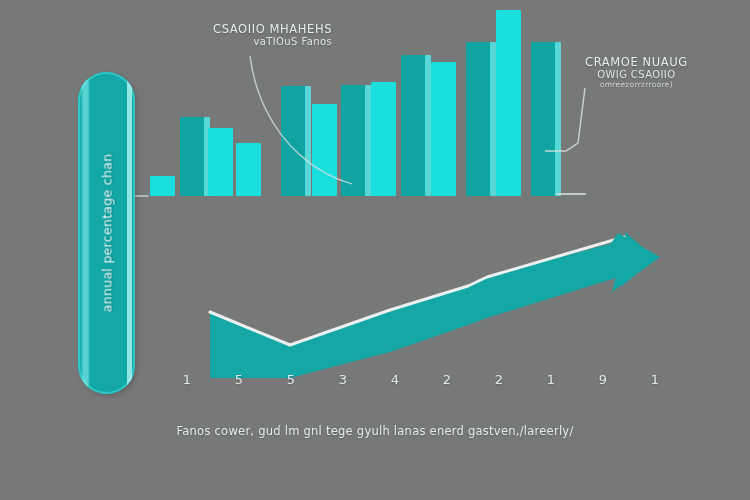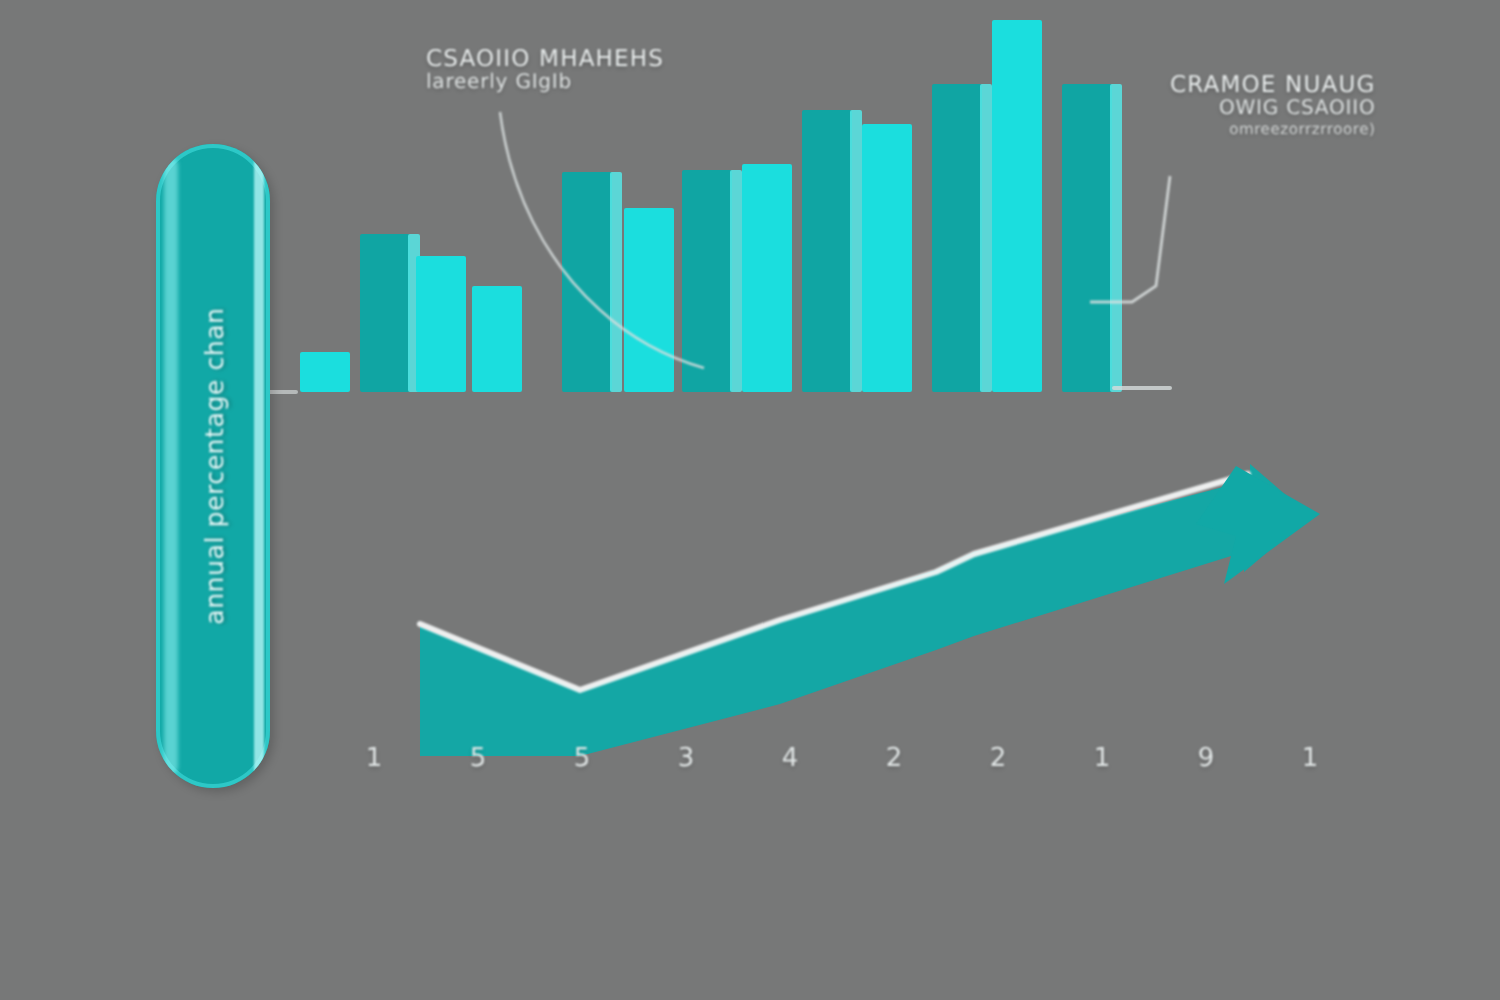--- a/index.html
+++ b/index.html
@@ -49,22 +49,22 @@
     background:#C9CFCF; opacity:.75; border-radius:2px;}
   .baseline-r{position:absolute; left:556px; top:193px; width:30px; height:2px;
     background:#D6DCDC; opacity:.8; border-radius:2px;}
 
   
   .anno{position:absolute; color:#E8ECEC; filter:blur(.5px);
         text-shadow:0 1px 2px rgba(0,0,0,.25); white-space:nowrap;}
   .anno .l1{font-size:11.5px; letter-spacing:.6px; display:block;}
   .anno .l2{font-size:10px; letter-spacing:.4px; display:block; opacity:.92;}
   .anno .l3{font-size:7.5px; letter-spacing:.3px; display:block; opacity:.8;}
-  #anno-left{left:213px; top:22px; text-align:left;}
-  #anno-right{left:585px; top:35px; text-align:right;}
+  #anno-left{left:213px; top:22px; text-align:right;}
+  #anno-right{left:585px; top:55px; text-align:center;}
 
   
   #xticks{position:absolute; left:0; top:372px; width:750px; height:22px;}
   .xtick{position:absolute; top:0; width:24px; text-align:center;
     color:#E2E7E7; font-size:13px; filter:blur(.4px);
     text-shadow:0 1px 2px rgba(0,0,0,.2);}
 
   
   #caption{position:absolute; left:0; top:424px; width:750px; text-align:center;
     color:#E4E9E9; font-size:11.5px; letter-spacing:.25px;
@@ -162,21 +162,21 @@
   </svg>
 
   <div class="ylabel-pill">
     <div class="hl"></div>
     <div class="hr"></div>
     <div class="ylabel-text">annual percentage chan</div>
   </div>
 
   <div class="anno" id="anno-left">
     <span class="l1">CSAOIIO MHAHEHS</span>
-    <span class="l2">lareerly GIgIb</span>
+    <span class="l2">vaTIOuS Fanos</span>
   </div>
 
   <div class="anno" id="anno-right">
     <span class="l1">CRAMOE NUAUG</span>
     <span class="l2">OWIG CSAOIIO</span>
     <span class="l3">omreezorrzrroore)</span>
   </div>
 
   <div id="xticks">
     <span class="xtick" style="left:175px;">1</span>
@@ -184,14 +184,15 @@
     <span class="xtick" style="left:279px;">5</span>
     <span class="xtick" style="left:331px;">3</span>
     <span class="xtick" style="left:383px;">4</span>
     <span class="xtick" style="left:435px;">2</span>
     <span class="xtick" style="left:487px;">2</span>
     <span class="xtick" style="left:539px;">1</span>
     <span class="xtick" style="left:591px;">9</span>
     <span class="xtick" style="left:643px;">1</span>
   </div>
 
+  <div id="caption">Fanos cower, gud lm gnl tege gyulh lanas enerd gastven,/lareerly/</div>
 
 </div>
 
 </body></html>

